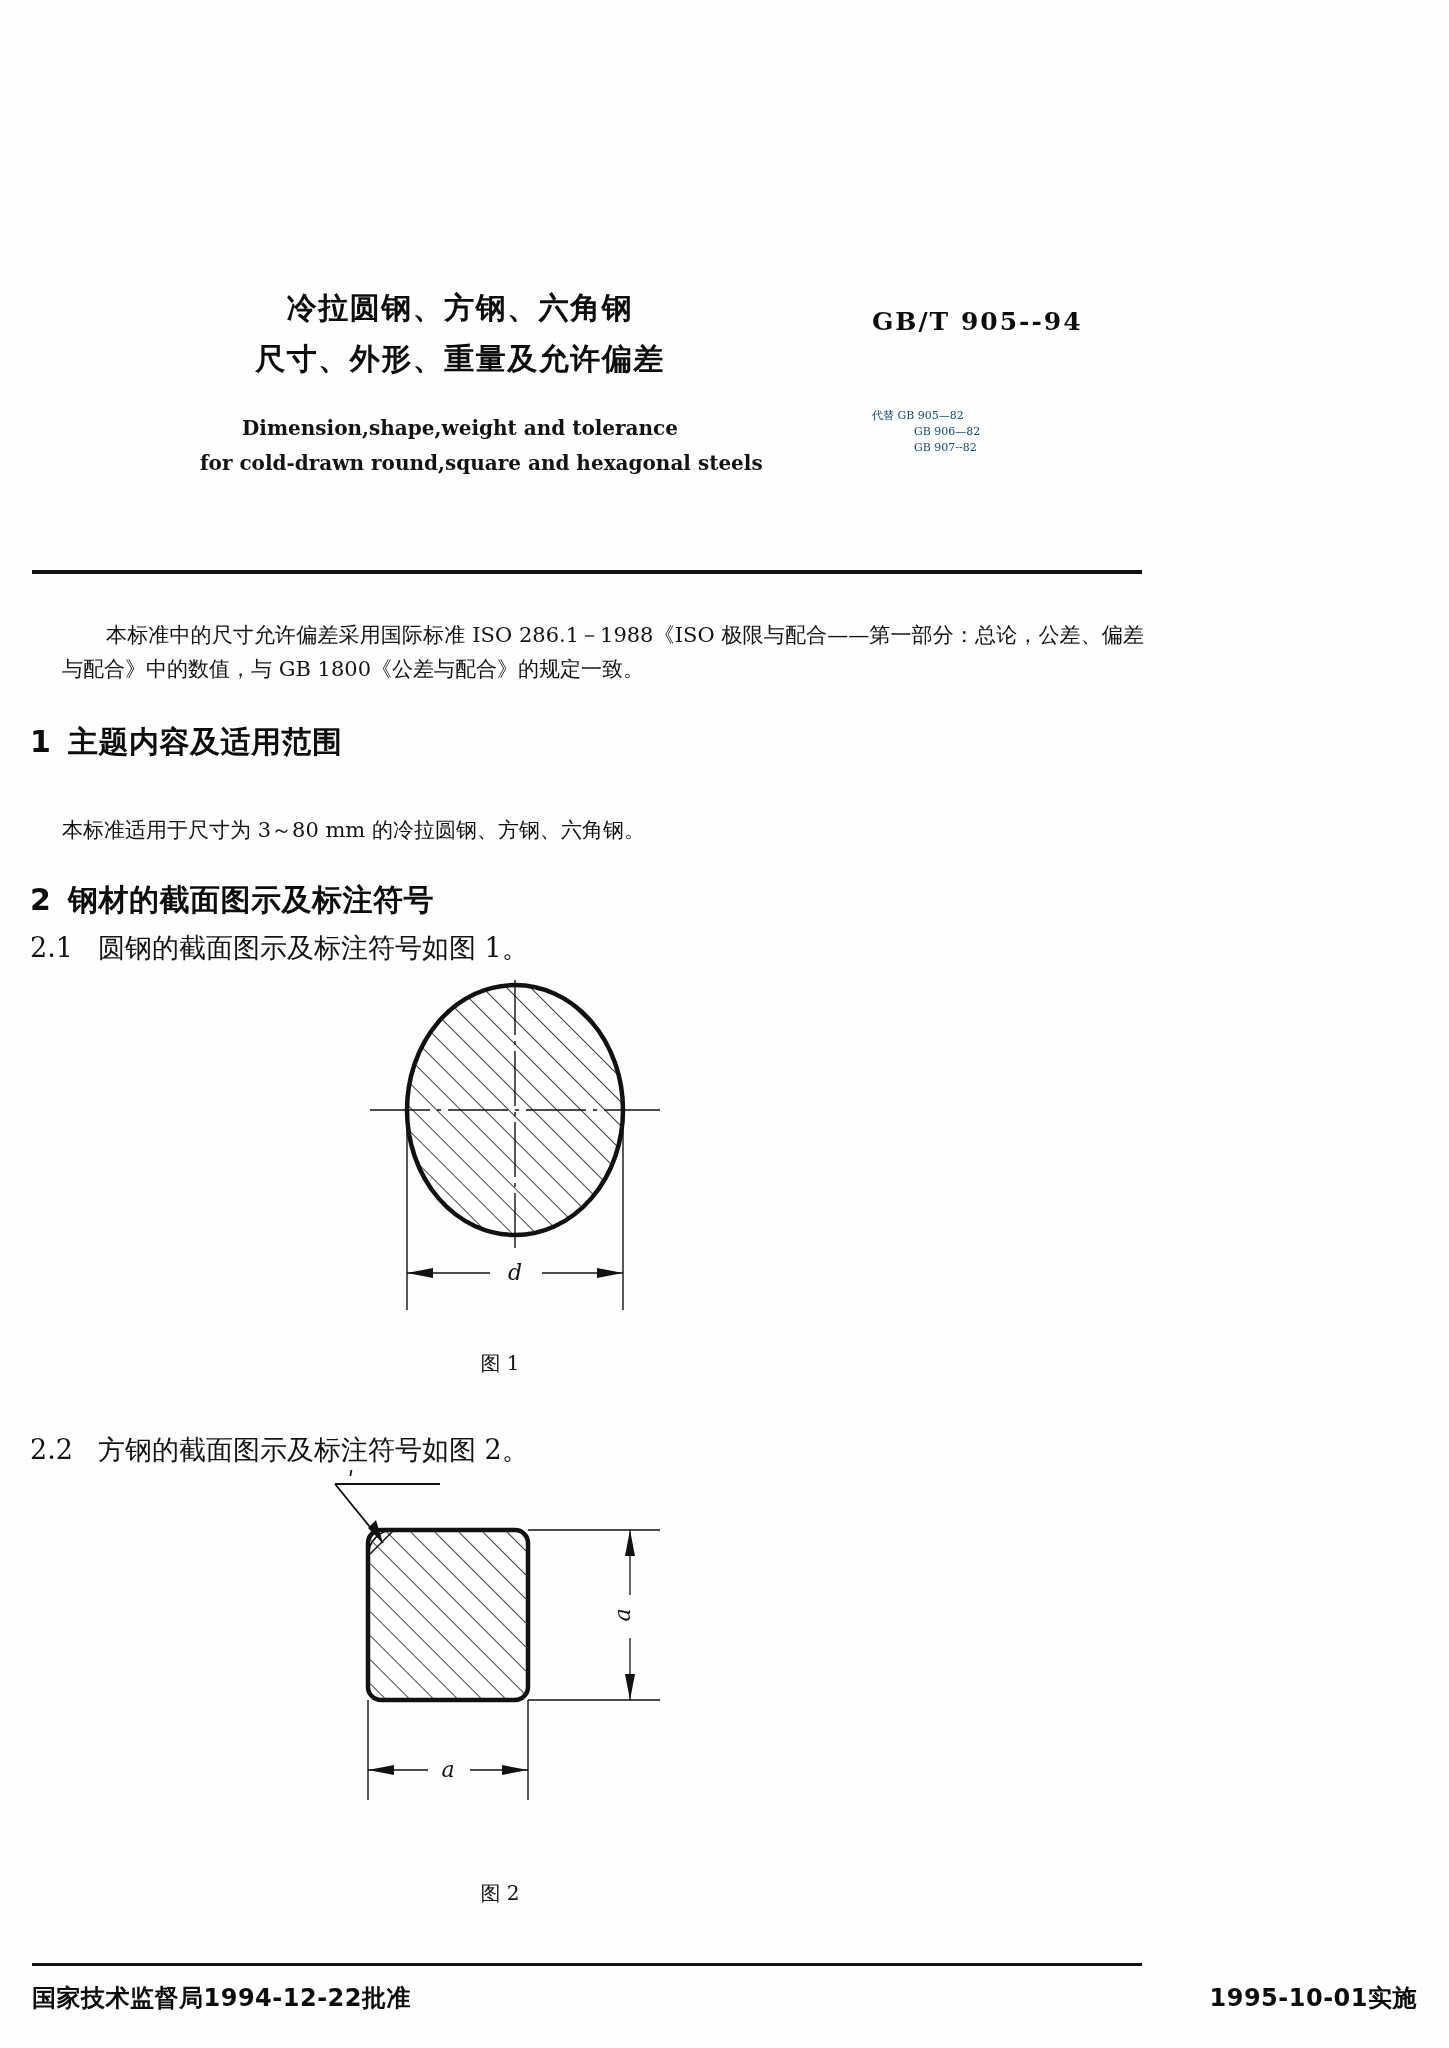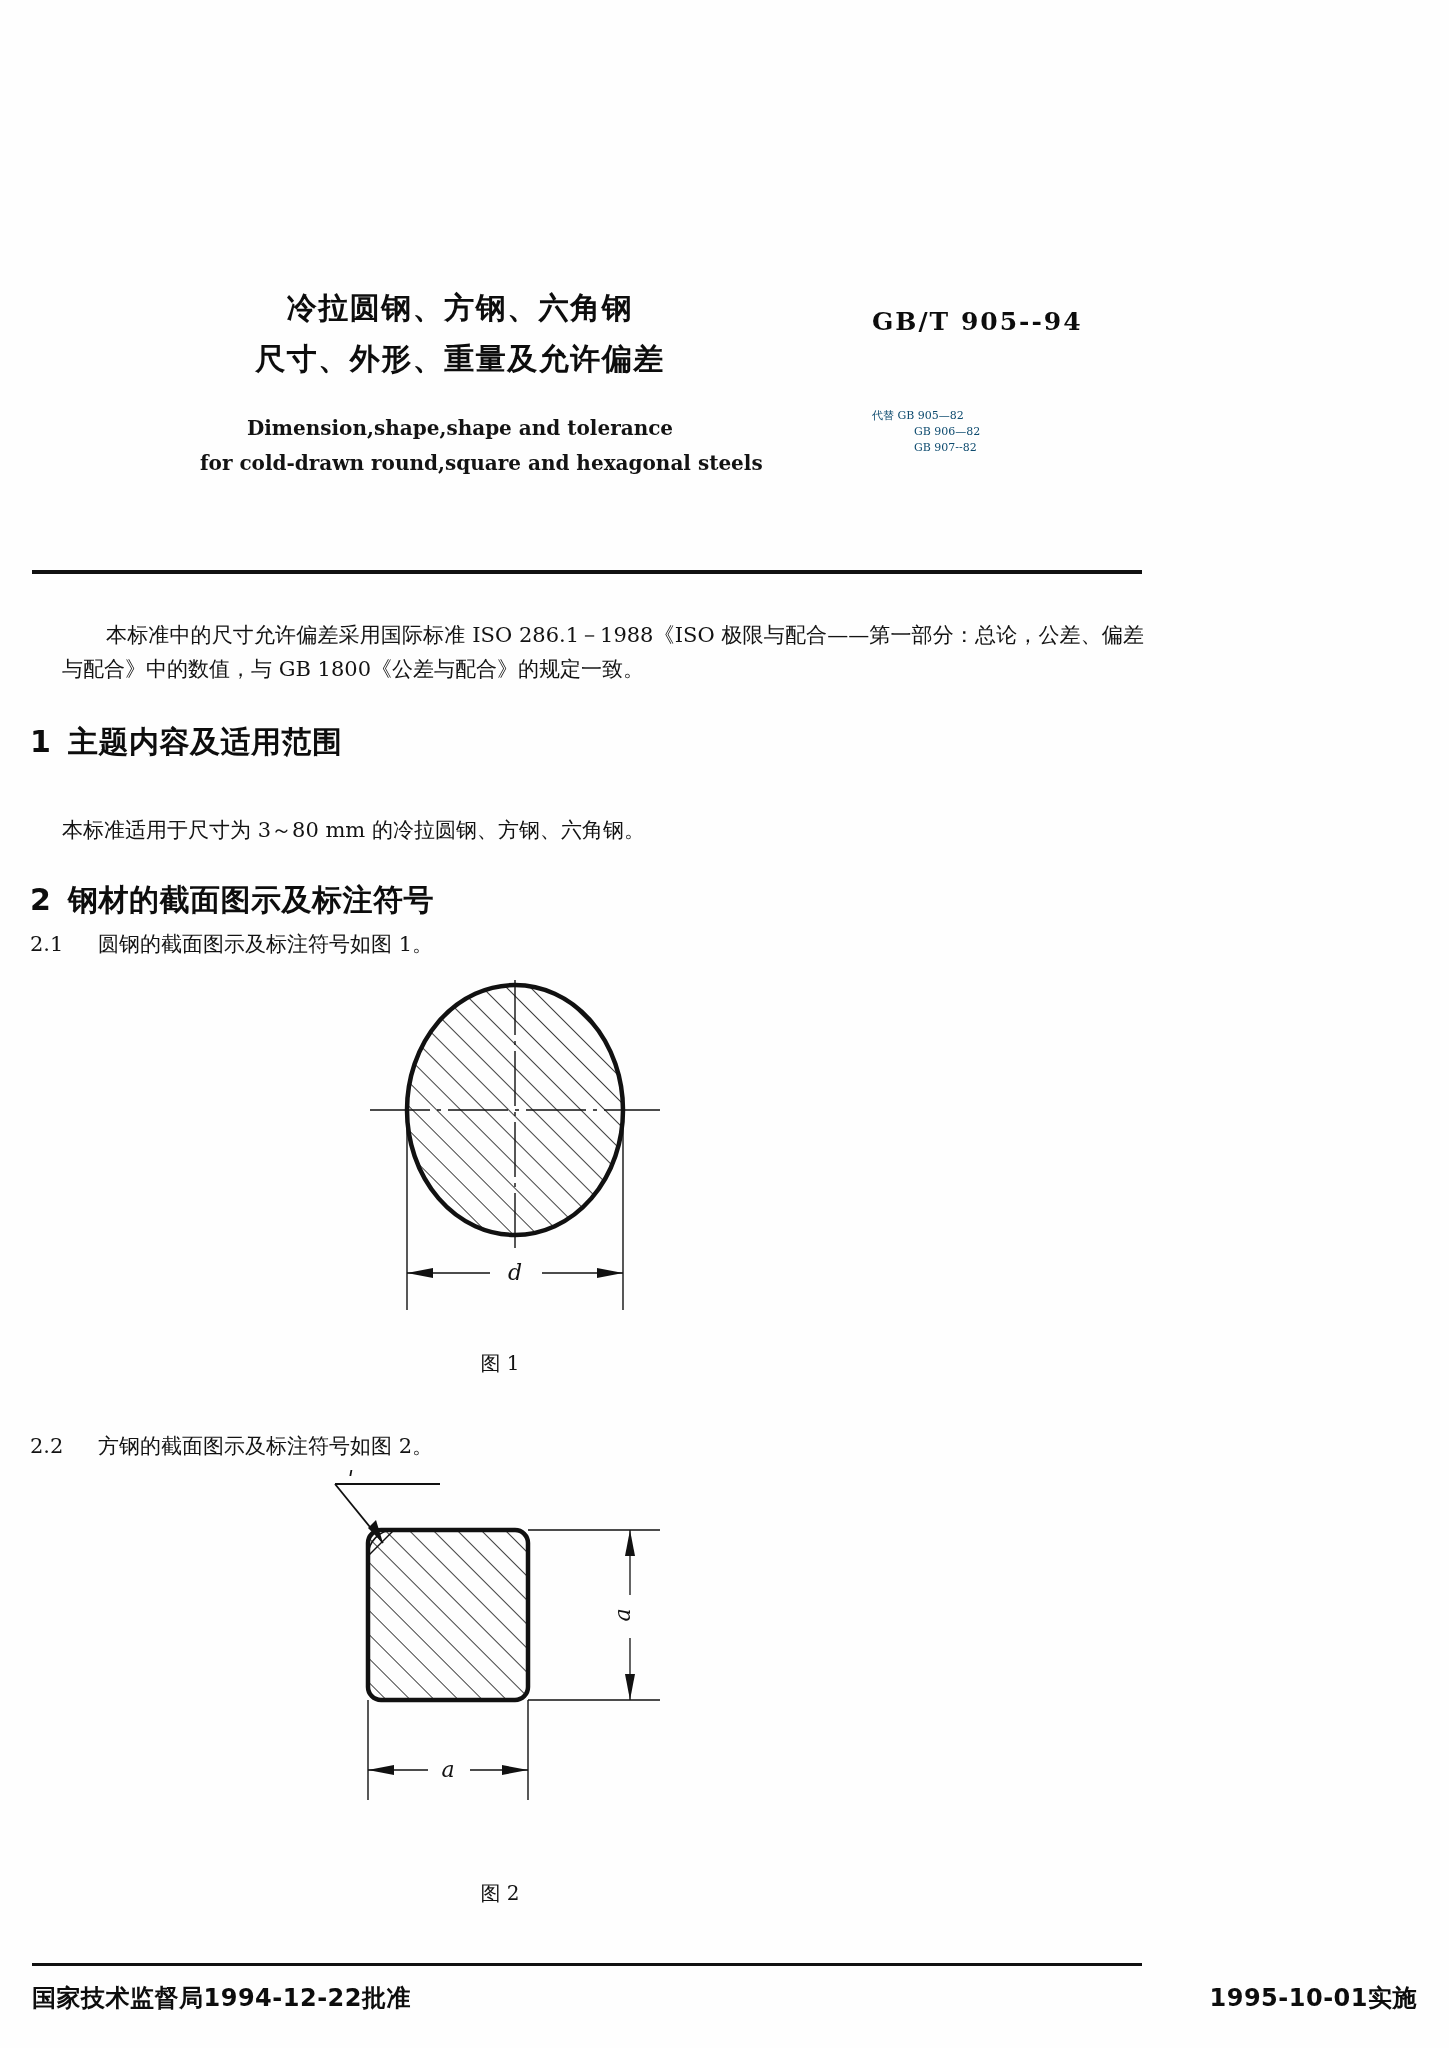--- a/index.html
+++ b/index.html
@@ -138,21 +138,21 @@
 
   .para {
     font-size: 21px;
     line-height: 1.58;
     white-space: nowrap;
   }
   .p1 { left: 62px; top: 774px; }
   .p2 { left: 62px; top: 814px; }
 
   .subsec {
-    font-size: 21px;
+    font-size: 27px;
     white-space: nowrap;
   }
   .sub21 { left: 30px; top: 930px; }
   .sub22 { left: 30px; top: 1432px; }
   .subsec .sub-num { display: inline-block; min-width: 68px; }
 
   .fig-caption {
     font-size: 20px;
     text-align: center;
     white-space: nowrap;
@@ -194,21 +194,21 @@
 </head>
 <body>
 
 <div class="page">
 
 
   <div class="title-block">
     <div class="title-cn-1">冷拉圆钢、方钢、六角钢</div>
     <div class="title-cn-2">尺寸、外形、重量及允许偏差</div>
     <div class="title-en">
-      <div>Dimension,shape,shape and tolerance</div>
+      <div>Dimension,shape,weight and tolerance</div>
       <div>for cold-drawn round,square and hexagonal steels</div>
     </div>
   </div>
 
   <div class="std-number">GB/T 905--94</div>
 
   <div class="replaces">
     <span class="rep-line">代替 GB 905—82</span>
     <span class="rep-line">GB 906—82</span>
     <span class="rep-line">GB 907--82</span>

